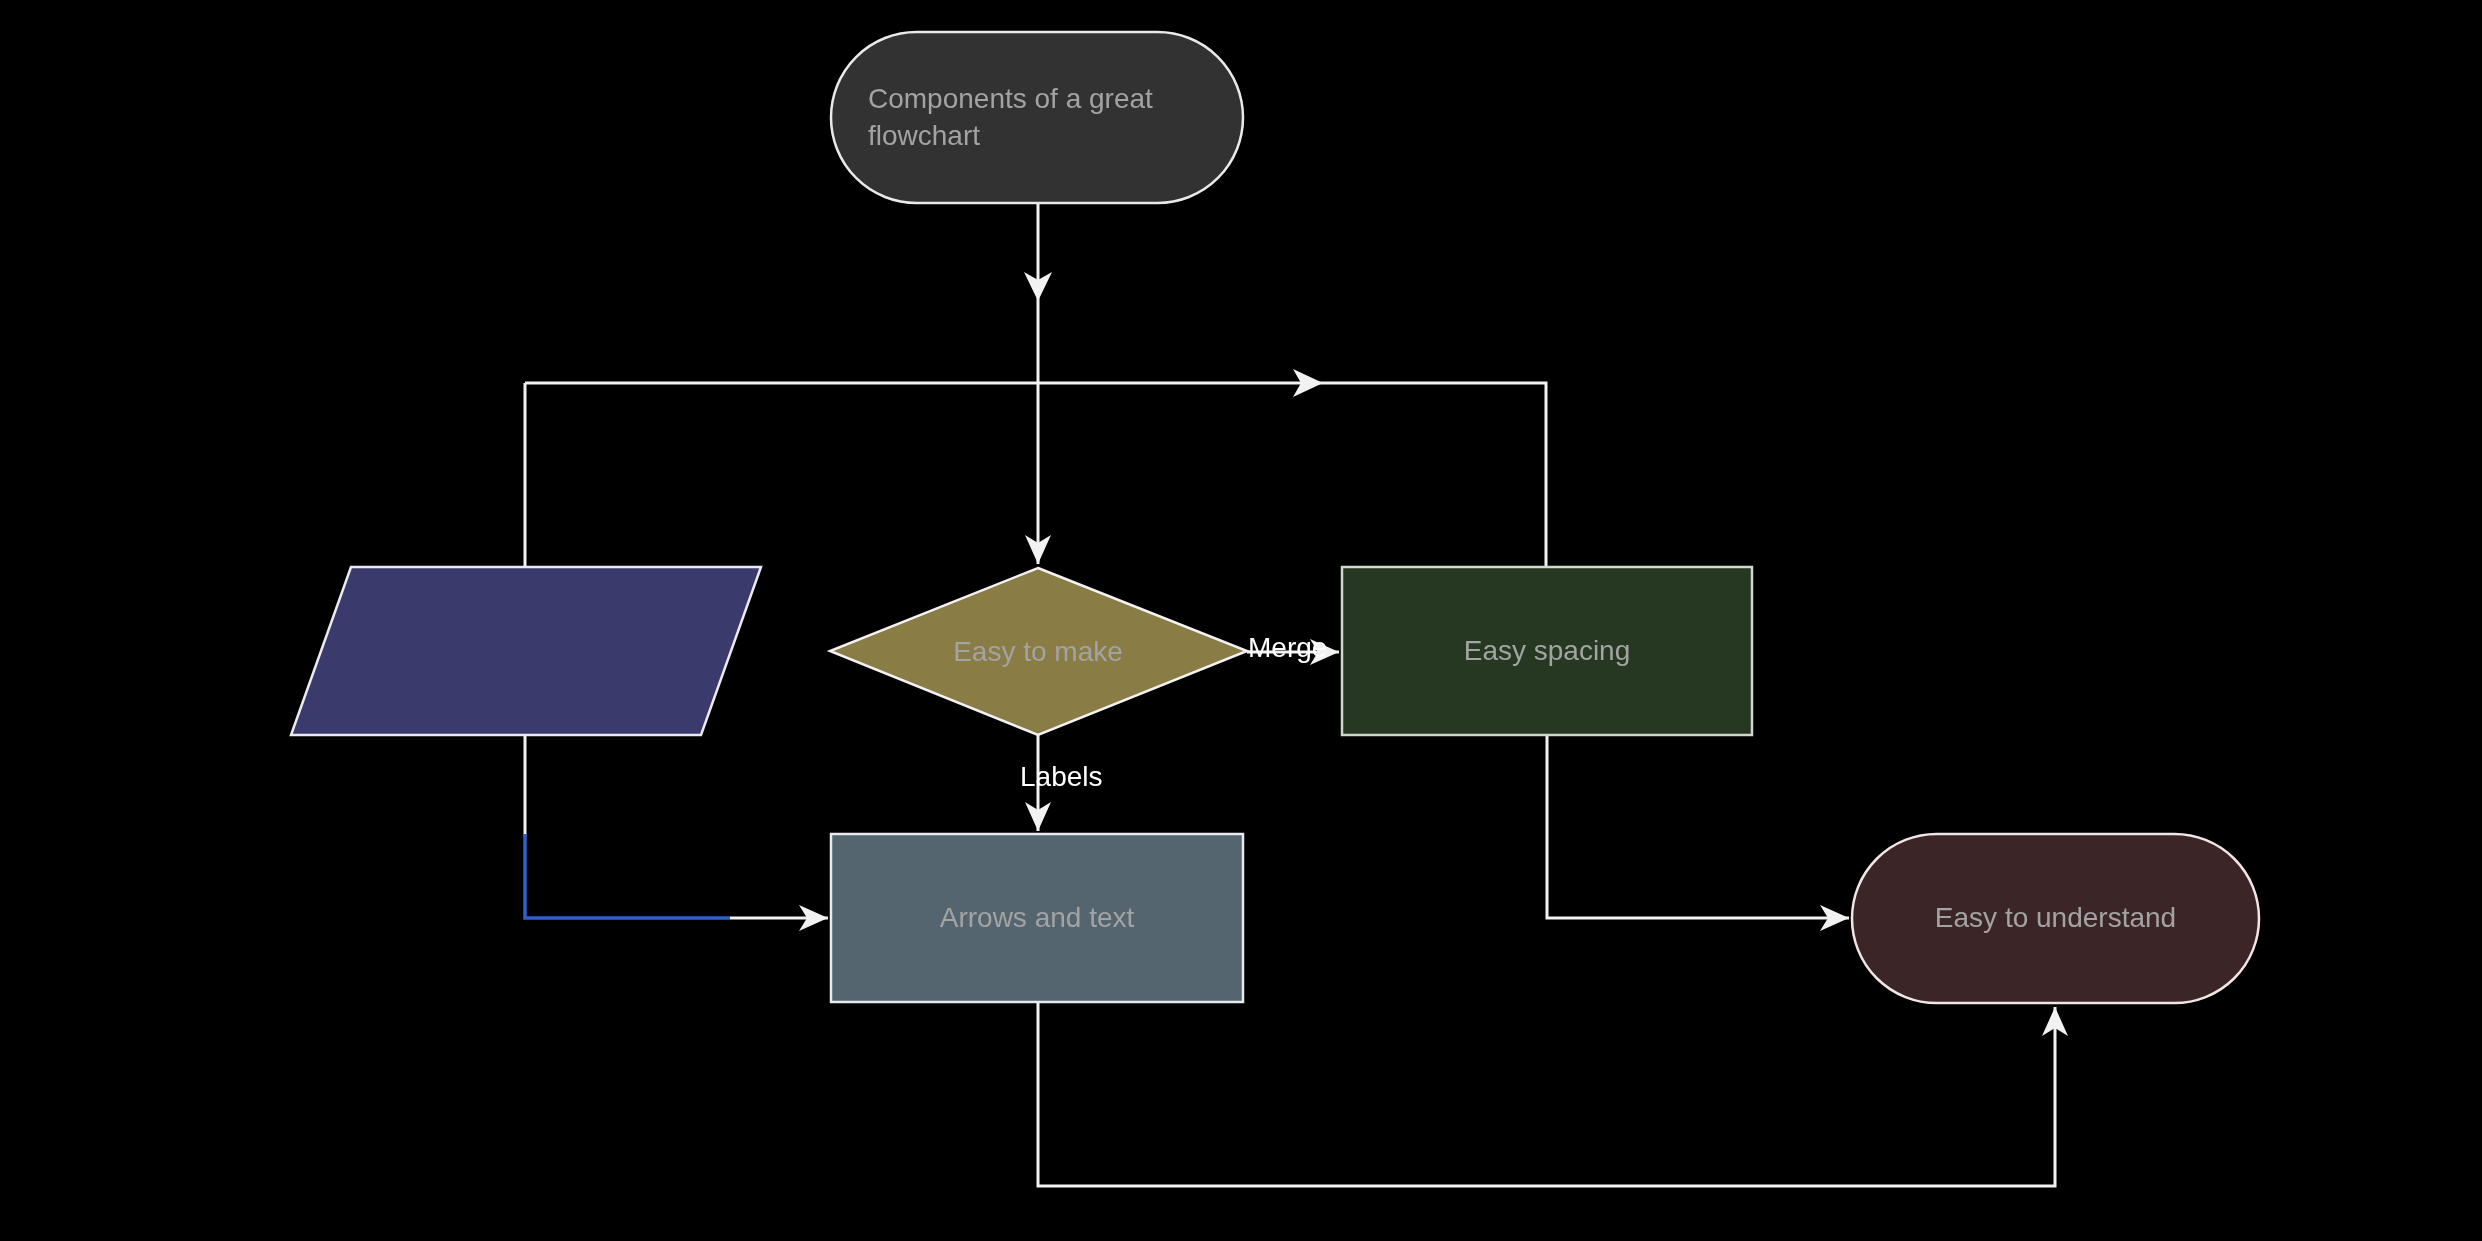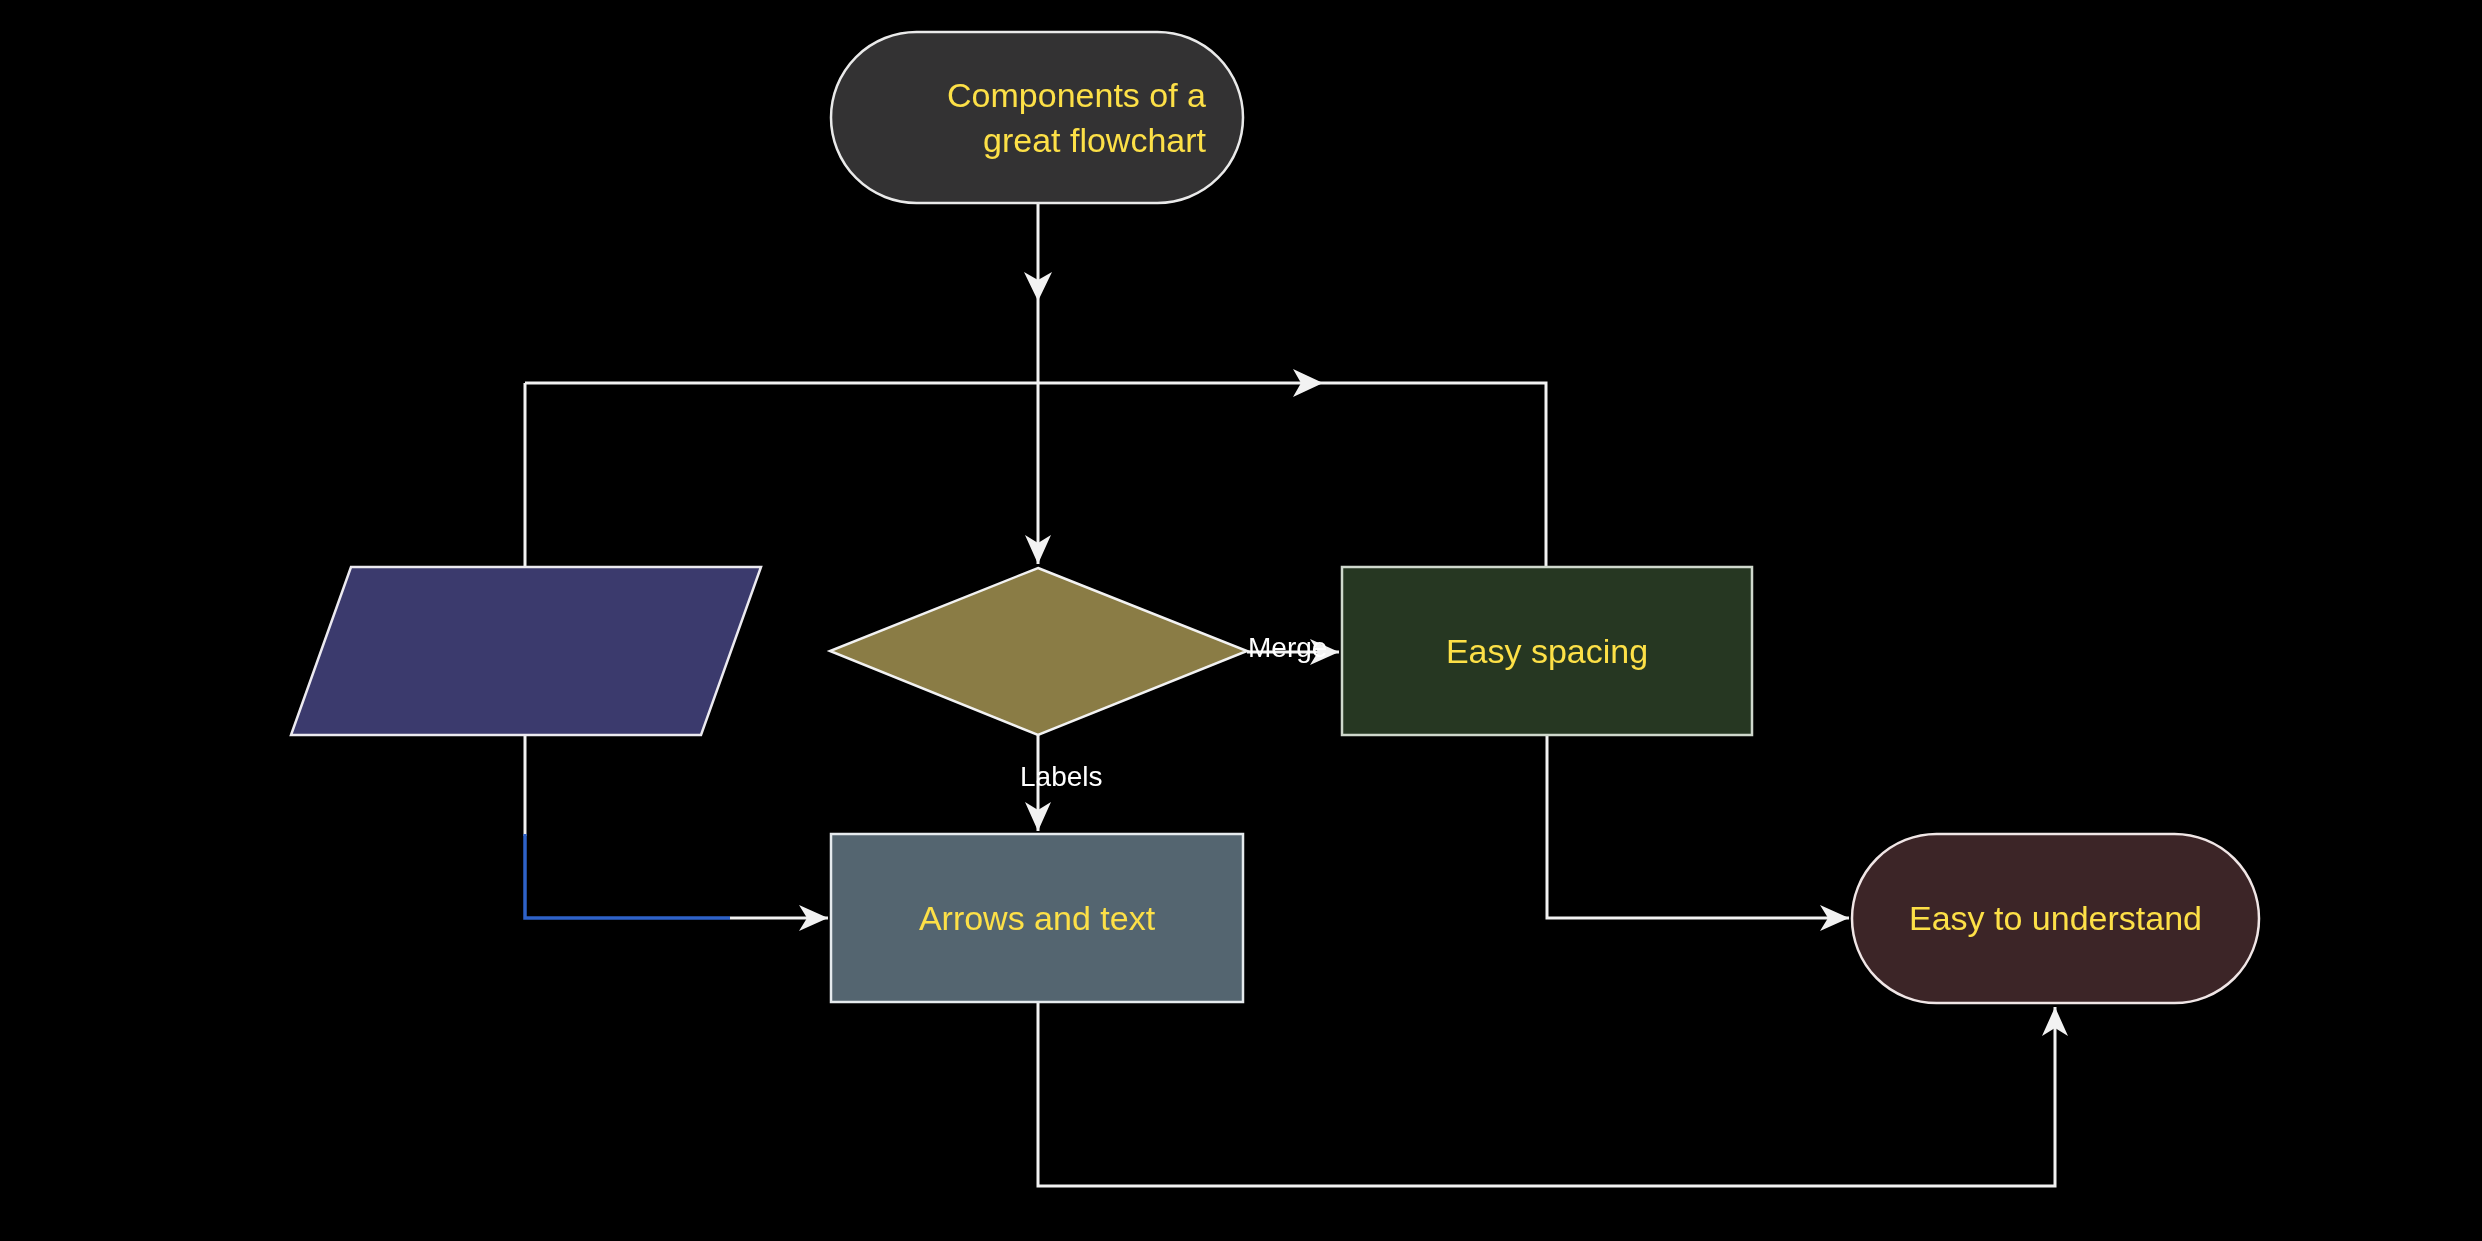--- a/index.html
+++ b/index.html
@@ -36,23 +36,23 @@
   }
   .arrowhead-mid {
     fill: #f2f2f2;
     stroke: none;
   }
   .label {
     position: absolute;
     display: flex;
     align-items: center;
     justify-content: center;
-    text-align: right;
-    color: #fde047;
-    font-size: 34px;
+    text-align: left;
+    color: #a3a3a3;
+    font-size: 28px;
     line-height: 1.32;
     pointer-events: none;
   }
   .edge-label {
     position: absolute;
     color: #ffffff;
     font-size: 28px;
     line-height: 1.1;
     white-space: nowrap;
     pointer-events: none;
@@ -107,20 +107,21 @@
 
       <rect class="node-shape" x="831" y="834" width="412" height="168" stroke="#e6ebee" fill="#546570"></rect>
 
       <rect class="node-shape" x="1852" y="834" width="407" height="169" rx="84.5" ry="84.5" stroke="#f0e6e6" fill="#3c2527"></rect>
     </g>
   </svg>
 
   <div class="label" style="left:868px; top:40px; width:338px; height:155px;">Components of a great flowchart</div>
 
 
+  <div class="label" style="left:888px; top:577px; width:300px; height:150px;">Easy to make</div>
 
   <div class="label" style="left:1352px; top:575px; width:390px; height:152px;">Easy spacing</div>
 
   <div class="label" style="left:841px; top:842px; width:392px; height:152px;">Arrows and text</div>
 
   <div class="label" style="left:1862px; top:842px; width:387px; height:152px;">Easy to understand</div>
 
   <div class="edge-label" style="left:1248px; top:613px;">Merge</div>
 
   <div class="edge-label" style="left:1020px; top:742px;">Labels</div>

